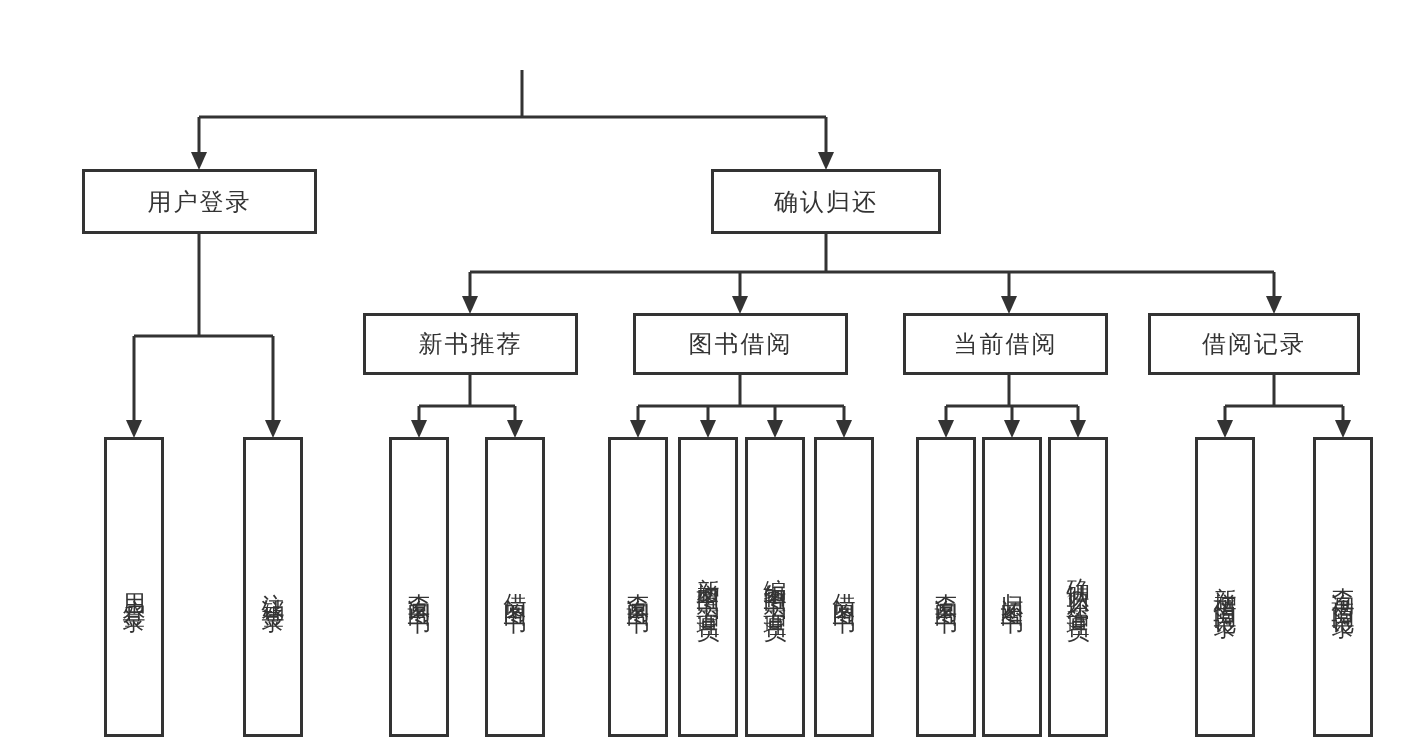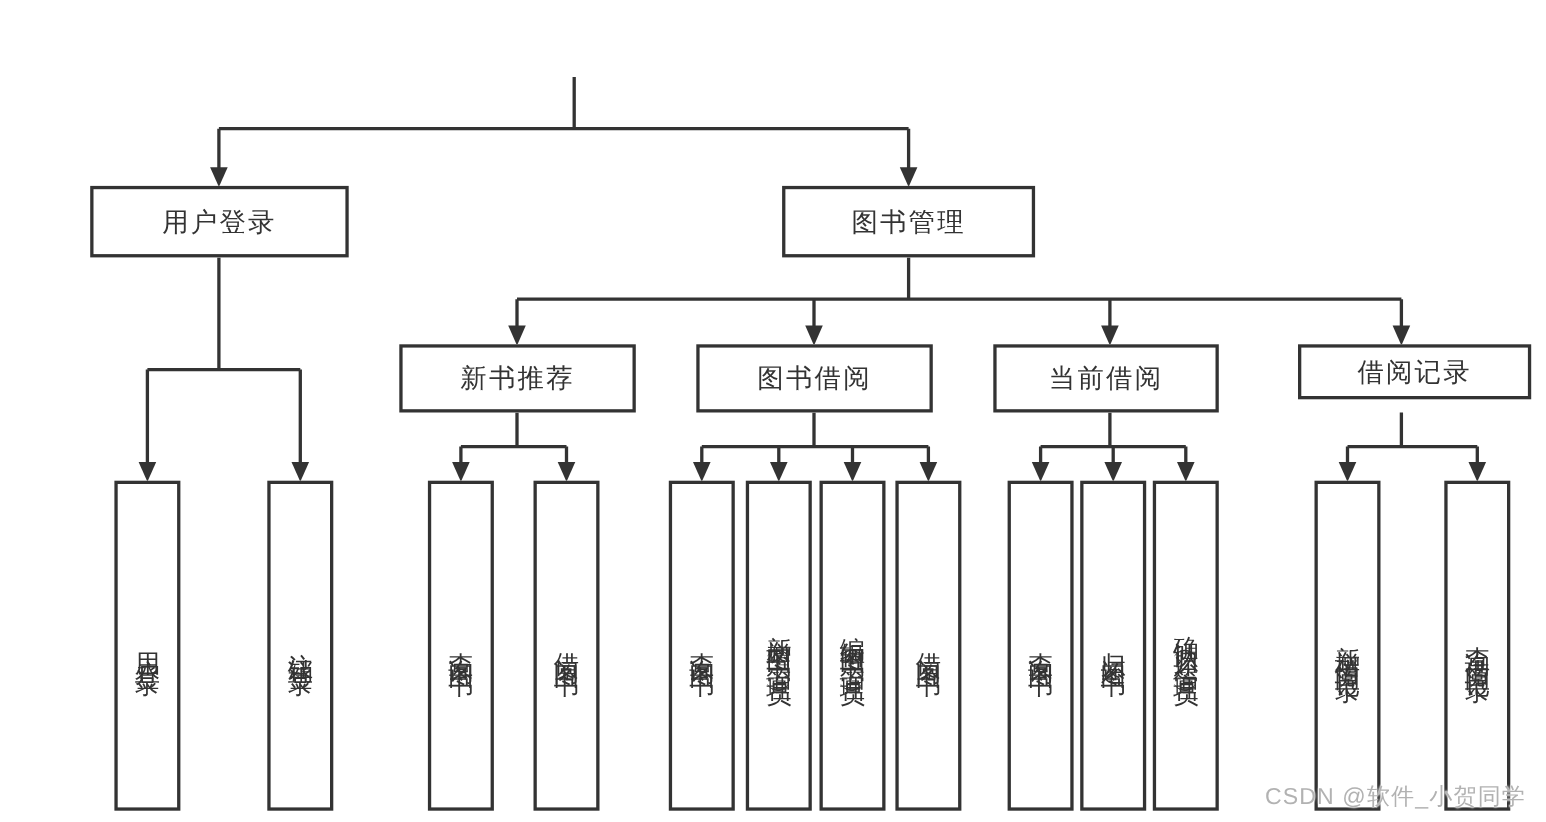--- a/index.html
+++ b/index.html
@@ -87,26 +87,26 @@
       <polygon points="938,420 954,420 946,438"></polygon>
       <polygon points="1004,420 1020,420 1012,438"></polygon>
       <polygon points="1070,420 1086,420 1078,438"></polygon>
       <polygon points="1217,420 1233,420 1225,438"></polygon>
       <polygon points="1335,420 1351,420 1343,438"></polygon>
     </g>
   </svg>
 
 
   <div class="box hbox" style="left:82px; top:169px; width:235px; height:65px;">用户登录</div>
-  <div class="box hbox" style="left:711px; top:169px; width:230px; height:65px;">图书管理</div>
+  <div class="box hbox" style="left:711px; top:169px; width:230px; height:65px;">确认归还</div>
 
   <div class="box hbox" style="left:363px; top:313px; width:215px; height:62px;">新书推荐</div>
   <div class="box hbox" style="left:633px; top:313px; width:215px; height:62px;">图书借阅</div>
   <div class="box hbox" style="left:903px; top:313px; width:205px; height:62px;">当前借阅</div>
-  <div class="box hbox" style="left:1180px; top:313px; width:212px; height:50px;text-align:center;">借阅记录</div>
+  <div class="box hbox" style="left:1148px; top:313px; width:212px; height:62px;text-align:center;">借阅记录</div>
 
   <div class="box vbox" style="left:104px;">
     <span class="vtext">用户登录</span>
   </div>
   <div class="box vbox" style="left:243px;">
     <span class="vtext">注销登录</span>
   </div>
 
   <div class="box vbox" style="left:389px;">
     <span class="vtext">查询图书</span>
@@ -138,15 +138,14 @@
     <span class="vtext">确认归还（管理员）</span>
   </div>
 
   <div class="box vbox" style="left:1195px;">
     <span class="vtext">新增借阅记录</span>
   </div>
   <div class="box vbox" style="left:1313px;">
     <span class="vtext">查询借阅记录</span>
   </div>
 
-  <div class="watermark">CSDN @软件_小贺同学</div>
 
 </div>
 
 </body></html>

